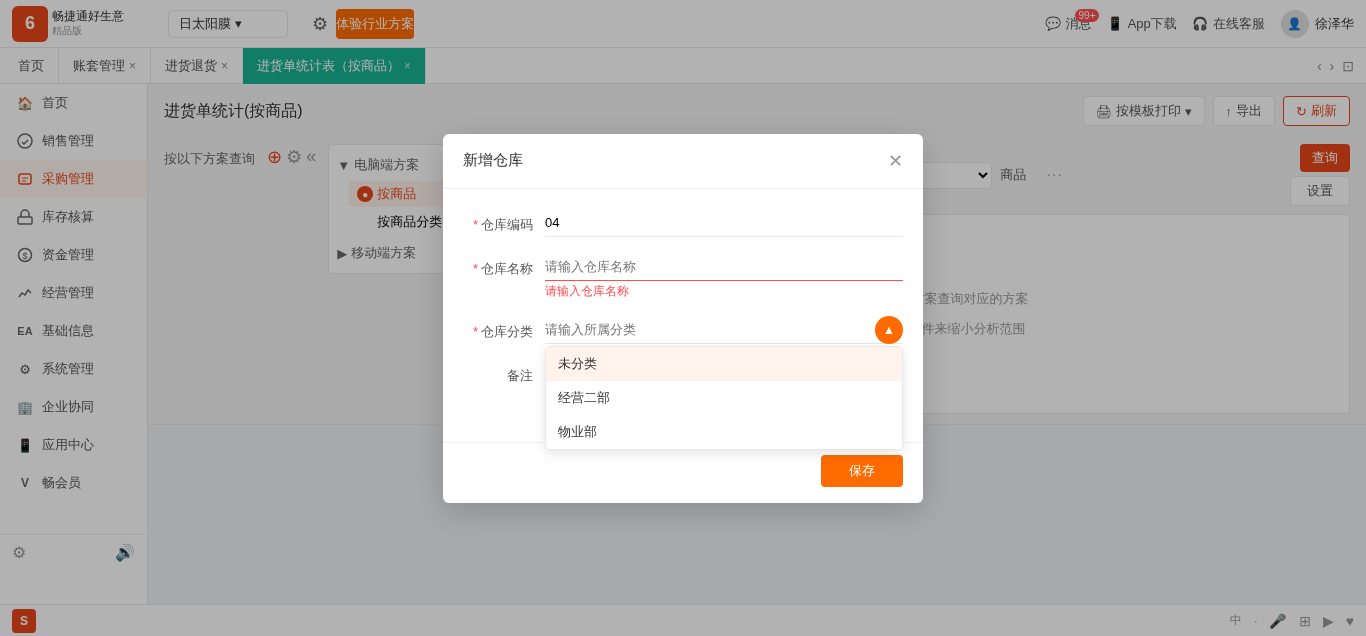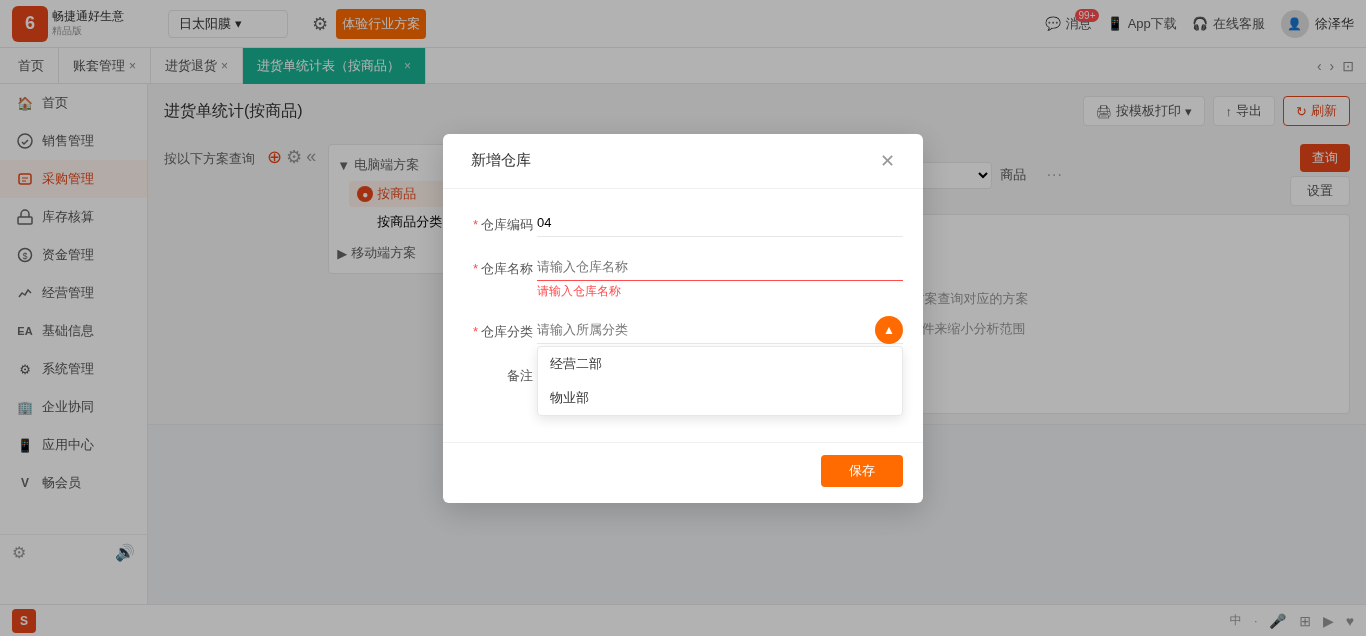--- a/index.html
+++ b/index.html
@@ -24,21 +24,21 @@
     .logo-sub { font-size: 10px; color: #999; }
     .store-selector {
       display: flex; align-items: center; gap: 4px;
       border: 1px solid #e8e8e8; border-radius: 4px;
       padding: 4px 10px; cursor: pointer; background: #fff;
       font-size: 13px; color: #333; min-width: 120px;
     }
     .topbar-tools { display: flex; align-items: center; gap: 16px; margin-left: auto; }
     .topbar-btn {
       background: #ff6b00; color: #fff; border: none; border-radius: 4px;
-      padding: 6px 6px; cursor: pointer; font-size: 13px;
+      padding: 6px 0; cursor: pointer; font-size: 13px;
     }
     .topbar-icon-btn {
       display: flex; align-items: center; gap: 4px; cursor: pointer; color: #555; font-size: 13px; position: relative;
     }
     .badge {
       background: #ff4d4f; color: #fff; border-radius: 8px;
       font-size: 10px; padding: 1px 4px; position: absolute; top: -6px; right: -8px;
     }
     .user-info { display: flex; align-items: center; gap: 6px; cursor: pointer; color: #333; }
     .avatar { width: 28px; height: 28px; border-radius: 50%; background: #e0e0e0; display: flex; align-items: center; justify-content: center; font-size: 12px; }
@@ -130,26 +130,26 @@
     }
 
     
     .modal {
       background: #fff; border-radius: 6px; width: 480px;
       box-shadow: 0 8px 32px rgba(0,0,0,0.18); position: relative;
       z-index: 101;
     }
     .modal-header {
       display: flex; align-items: center; justify-content: space-between;
-      padding: 16px 28px; border-bottom: 1px solid #f0f0f0;
+      padding: 16px 20px; border-bottom: 1px solid #f0f0f0;
     }
     .modal-title { font-size: 15px; font-weight: 500; color: #333; }
     .modal-close { cursor: pointer; color: #999; font-size: 18px; }
     .modal-body { padding: 20px; }
-    .form-row { display: flex; align-items: flex-start; margin-bottom: 16px; gap: 4px; }
+    .form-row { display: flex; align-items: flex-start; margin-bottom: 16px; gap: 12px; }
     .form-label { min-width: 70px; font-size: 13px; color: #555; padding-top: 7px; text-align: right; }
     .form-label.required::before { content: '*'; color: #ff4d4f; margin-right: 3px; }
     .form-control-wrap { flex: 1; position: relative; }
     .form-input {
       width: 100%; border: none; border-bottom: 1px solid #e8e8e8;
       padding: 6px 0; font-size: 13px; outline: none; background: transparent;
     }
     .form-input.error { border-bottom-color: #ff4d4f; }
     .error-tip { color: #ff4d4f; font-size: 12px; margin-top: 2px; }
     .form-textarea {
@@ -452,20 +452,21 @@
           <div class="error-tip">请输入仓库名称</div>
         </div>
       </div>
 
       <div class="form-row">
         <span class="form-label required">仓库分类</span>
         <div class="form-control-wrap category-input-wrap">
           <input class="category-input" type="text" placeholder="请输入所属分类" style="">
           <span class="category-toggle">▲</span>
           <div class="dropdown-list">
+            <div class="dropdown-item selected">未分类</div>
             <div class="dropdown-item">经营二部</div>
             <div class="dropdown-item">物业部</div>
           </div>
         </div>
       </div>
 
       <div class="form-row">
         <span class="form-label">备注</span>
         <div class="form-control-wrap">
           <textarea class="form-textarea" rows="2" style=""></textarea>

